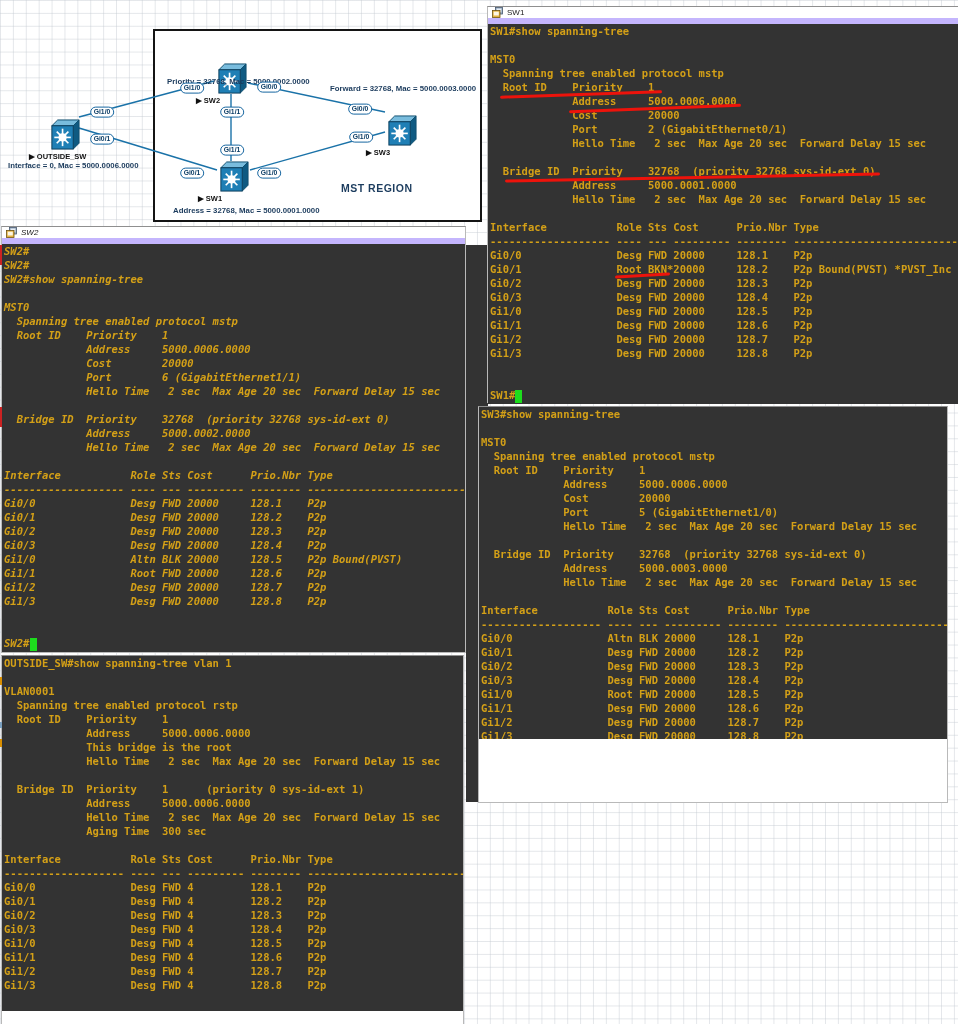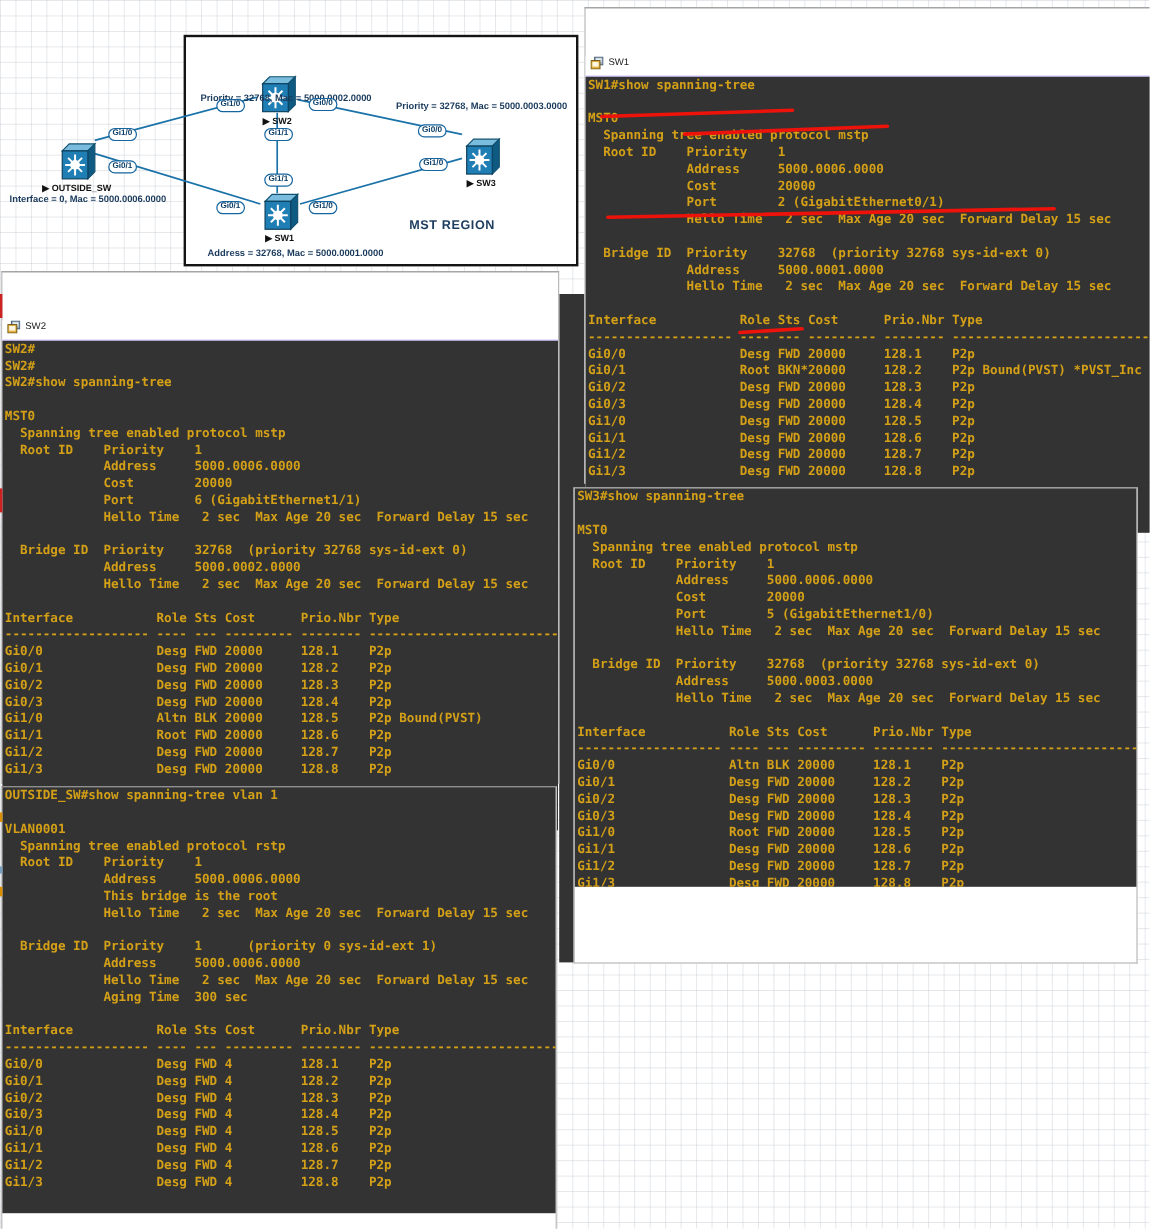--- a/index.html
+++ b/index.html
@@ -11,35 +11,35 @@
       linear-gradient(to right, rgba(197,202,210,0.45) 1px, transparent 1px),
       linear-gradient(to bottom, rgba(197,202,210,0.45) 1px, transparent 1px);
     background-size:12.9px 12.9px;
   }
   .diagram-box {
     position:absolute; left:153px; top:29px; width:329px; height:193px;
     background:#fff; border:2px solid #141414;
   }
   .bg-strip { position:absolute; left:466px; top:245px; width:22px; height:557px; background:#333333; }
   .links-svg { position:absolute; left:0; top:0; width:489px; height:232px; }
-  .node { position:absolute; width:70px; text-align:center; }
+  .node { position:absolute; width:70px; }
   .node-icon { display:block; margin:0 auto; }
   .node-label { font-size:7.5px; font-weight:bold; color:#111; white-space:nowrap; margin-top:1px; }
   .note-label { position:absolute; font-size:7.8px; font-weight:bold; color:#1a3a5c; white-space:nowrap; }
   .port-pill {
     position:absolute; transform:translate(-50%,-50%);
     background:#fff; border:1.2px solid #1565a0; border-radius:6px;
     font-size:6.8px; font-weight:bold; color:#0b3d66; padding:1px 2.5px; white-space:nowrap;
     line-height:1;
   }
   .mst-label { position:absolute; left:341px; top:182px; font-size:10.5px; font-weight:600; color:#1c3c5e; letter-spacing:0.5px; }
   .term-win { position:absolute; border:1px solid #b9b9b9; border-top:1px solid #8f8f8f; background:#fff; }
   .term-title {
-    height:17px; background:#ffffff; display:flex; align-items:flex-start;
-    padding-left:4px; font-size:8px; color:#1a1a1a; border-bottom:1px solid #c4b5fd;margin-top:40px;
+    height:17px; background:#ffffff; display:flex; align-items:center;
+    padding-left:4px; font-size:8px; color:#1a1a1a; border-bottom:6px solid #c4b5fd;
   }
   .term-title .ticon { margin-right:4px; }
   .term-body {
     background:#333333; overflow:hidden; position:relative;
     font-family:"DejaVu Sans Mono", monospace; font-size:10.5px; line-height:14px;
     font-weight:600; color:#d4a017;
   }
   .term-body pre { font:inherit; white-space:pre; padding:0 0 0 2px; }
   .cursor { position:absolute; width:6.4px; height:13px; background:#1ddc1d; }
   .red-line { position:absolute; height:2.6px; background:#ed130b; border-radius:2px; }
@@ -135,21 +135,21 @@
       <line x1="15" y1="20" x2="9" y2="26"></line>
         <line x1="15" y1="20" x2="21" y2="14"></line>
     </g>
   </svg>
   <div class="node-label">▶ SW3</div>
 </div>
 
 <div class="note-label" style="left:8px; top:161px;">Interface = 0, Mac = 5000.0006.0000</div>
 <div class="note-label" style="left:167px; top:43px;margin-top:34px;">Priority = 32768, Mac = 5000.0002.0000</div>
 <div class="note-label" style="left:173px; top:206px;">Address = 32768, Mac = 5000.0001.0000</div>
-<div class="note-label" style="left:330px; top:84px;">Priority = 32768, Mac = 5000.0003.0000</div>
+<div class="note-label" style="left:330px; top:84px;">Forward = 32768, Mac = 5000.0003.0000</div>
 
 <div class="port-pill" style="left:102px; top:112px;">Gi1/0</div>
 <div class="port-pill" style="left:102px; top:139px;">Gi0/1</div>
 <div class="port-pill" style="left:192px; top:88px;">Gi1/0</div>
 <div class="port-pill" style="left:269px; top:87px;">Gi0/0</div>
 <div class="port-pill" style="left:232px; top:112px;">Gi1/1</div>
 <div class="port-pill" style="left:232px; top:150px;">Gi1/1</div>
 <div class="port-pill" style="left:192px; top:173px;">Gi0/1</div>
 <div class="port-pill" style="left:269px; top:173px;">Gi1/0</div>
 <div class="port-pill" style="left:360px; top:109px;">Gi0/0</div>
@@ -192,21 +192,21 @@
 Gi1/1               Desg FWD 20000     128.6    P2p
 Gi1/2               Desg FWD 20000     128.7    P2p
 Gi1/3               Desg FWD 20000     128.8    P2p
 
 
 SW1#</pre>
     <div class="cursor" style="left:27.3px; top:366px;"></div>
   </div>
 </div>
 
-<div class="term-win" style="left:1px; top:226px; width:465px; height:427px;">
+<div class="term-win" style="left:1px; top:226px; width:465px; height:427px;font-style:italic;">
   <div class="term-title">
     <svg class="ticon" width="11" height="11" viewBox="0 0 11 11">
       <rect x="3.5" y="0.5" width="7" height="6.5" fill="#9db0c4" stroke="#45586e" stroke-width="0.8"></rect>
       <rect x="4.7" y="1.6" width="4.6" height="3.4" fill="#e8eef5"></rect>
       <rect x="0.5" y="3.5" width="7.5" height="7" fill="#e3b341" stroke="#6e5211" stroke-width="0.8"></rect>
       <rect x="1.7" y="4.7" width="5.1" height="3.8" fill="#fdf6e3"></rect>
     </svg>
     <span>SW2</span>
   </div>
   <div class="term-body" style="height:408px;">

